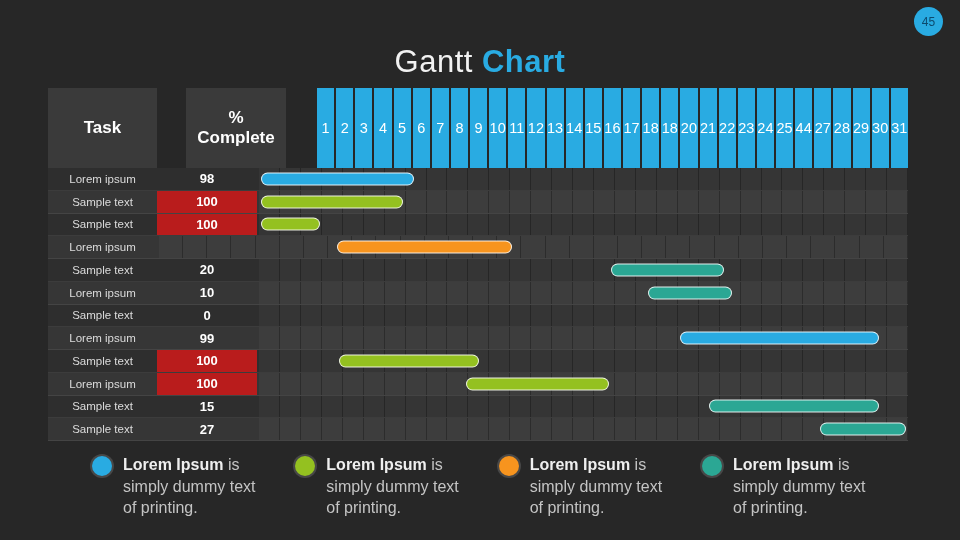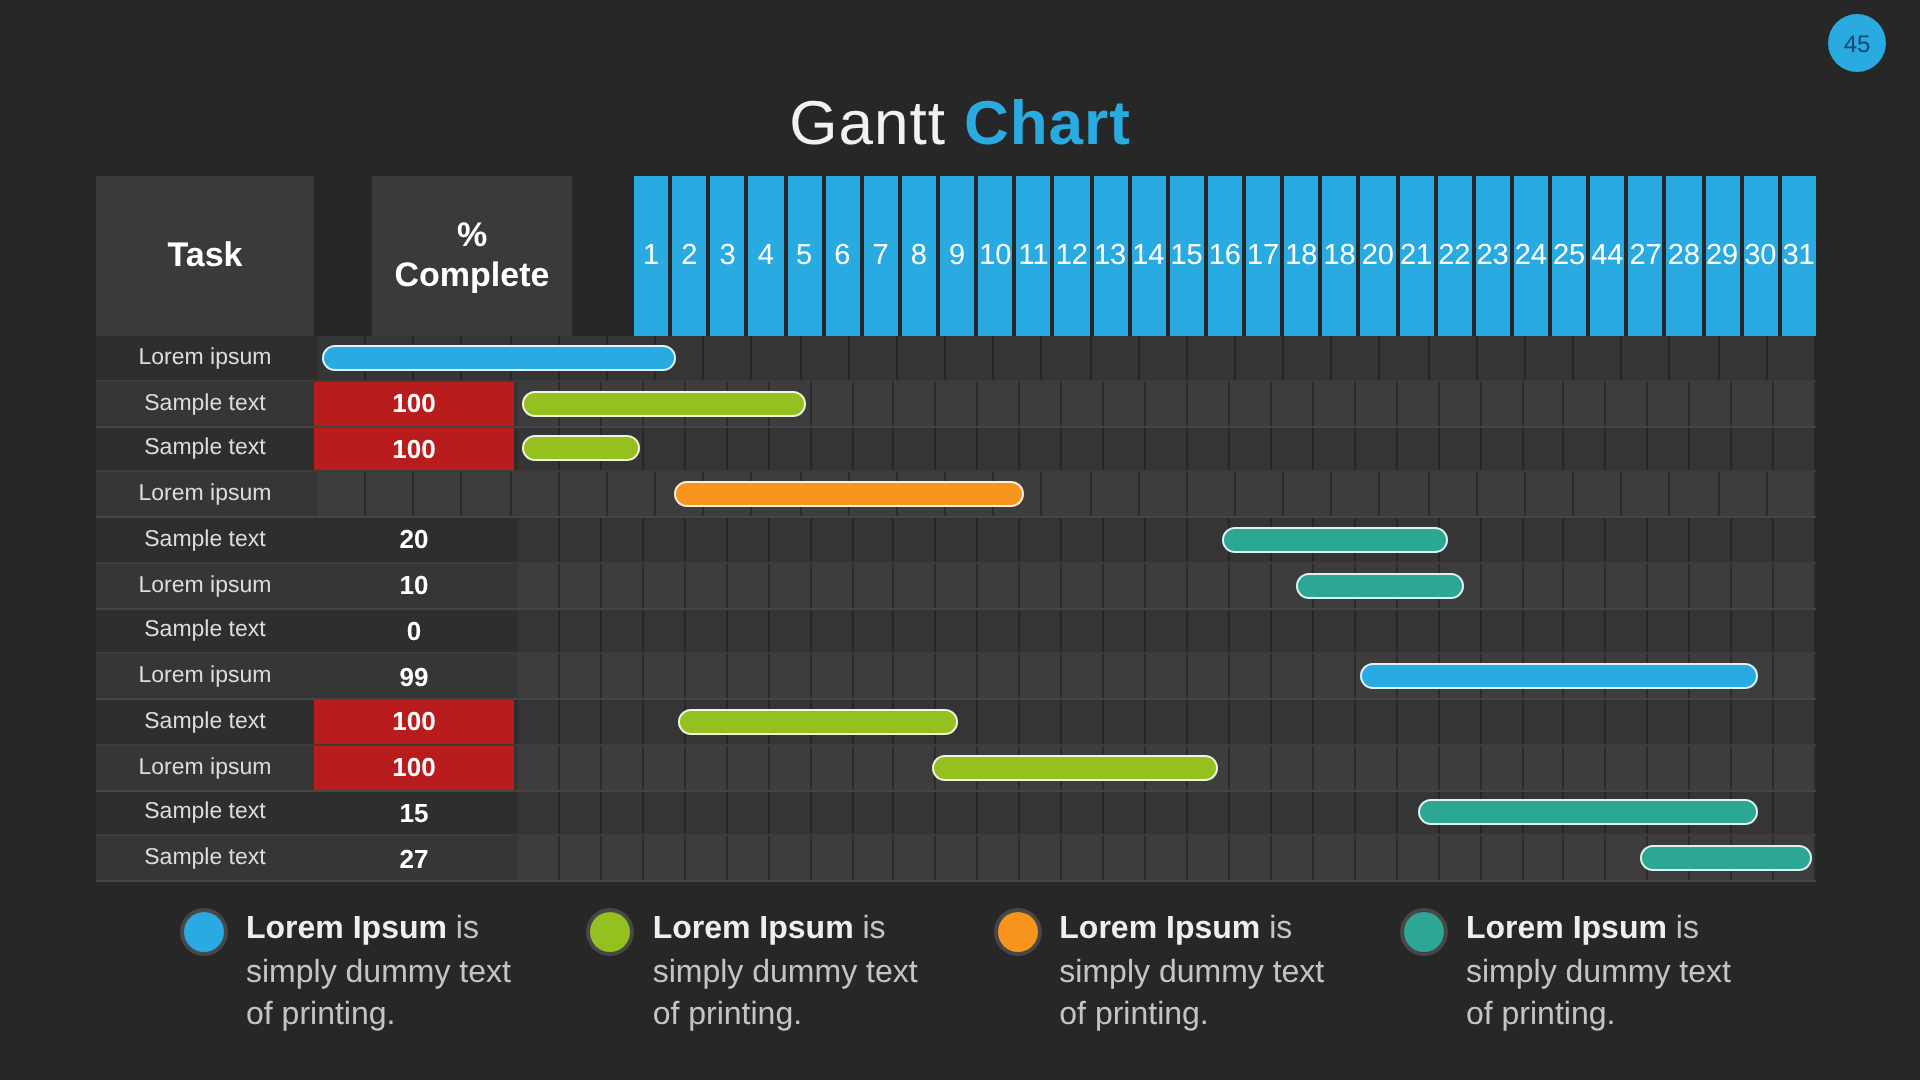--- a/index.html
+++ b/index.html
@@ -131,20 +131,21 @@
           <div class="day-h">27</div>
           <div class="day-h">28</div>
           <div class="day-h">29</div>
           <div class="day-h">30</div>
           <div class="day-h">31</div>
         </div>
     </div>
     <div id="rows">
         <div class="row odd">
           <div class="task-cell">Lorem ipsum</div>
+          <div class="pct-cell">98</div>
           <div class="chart">
             <div class="gcell"></div>
             <div class="gcell"></div>
             <div class="gcell"></div>
             <div class="gcell"></div>
             <div class="gcell"></div>
             <div class="gcell"></div>
             <div class="gcell"></div>
             <div class="gcell"></div>
             <div class="gcell"></div>

